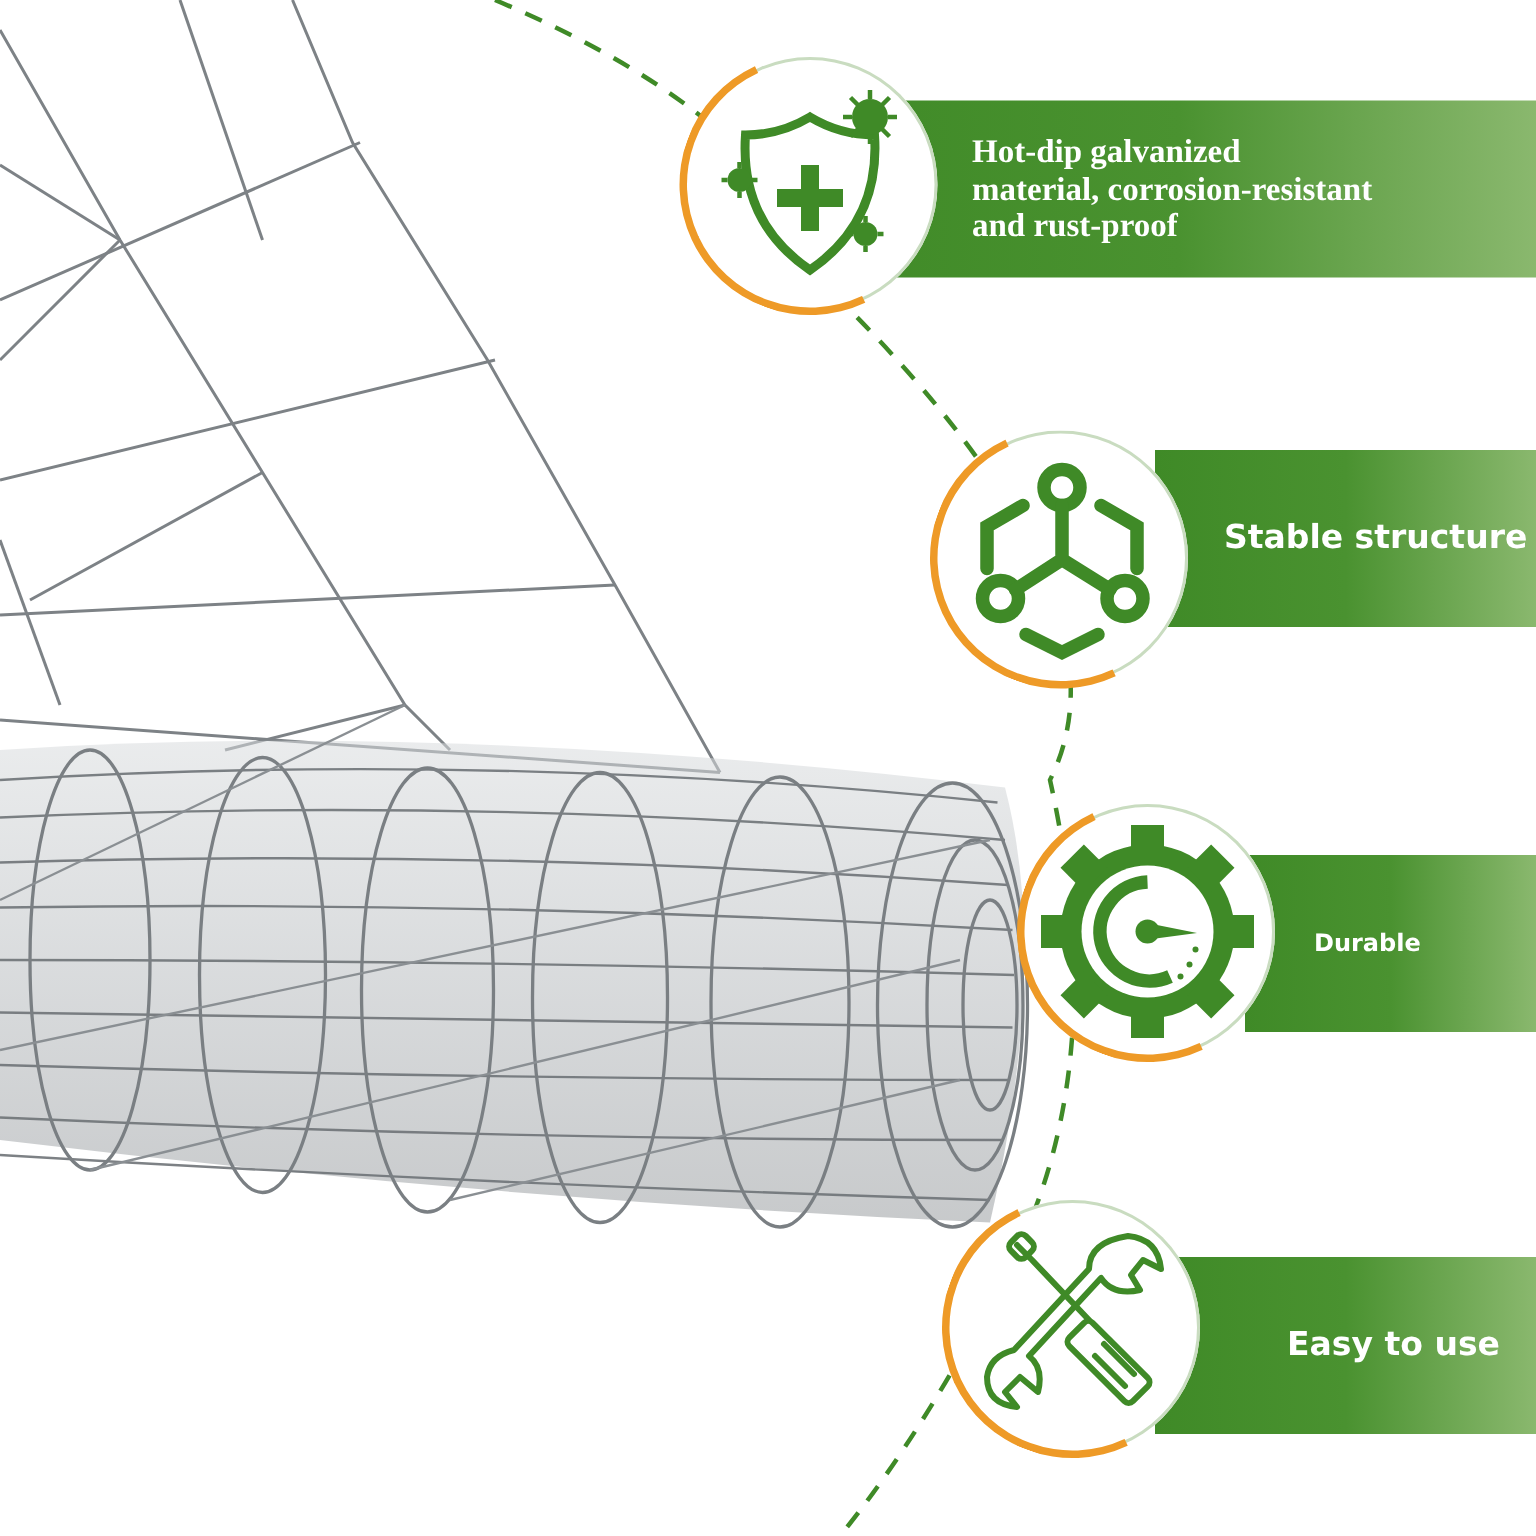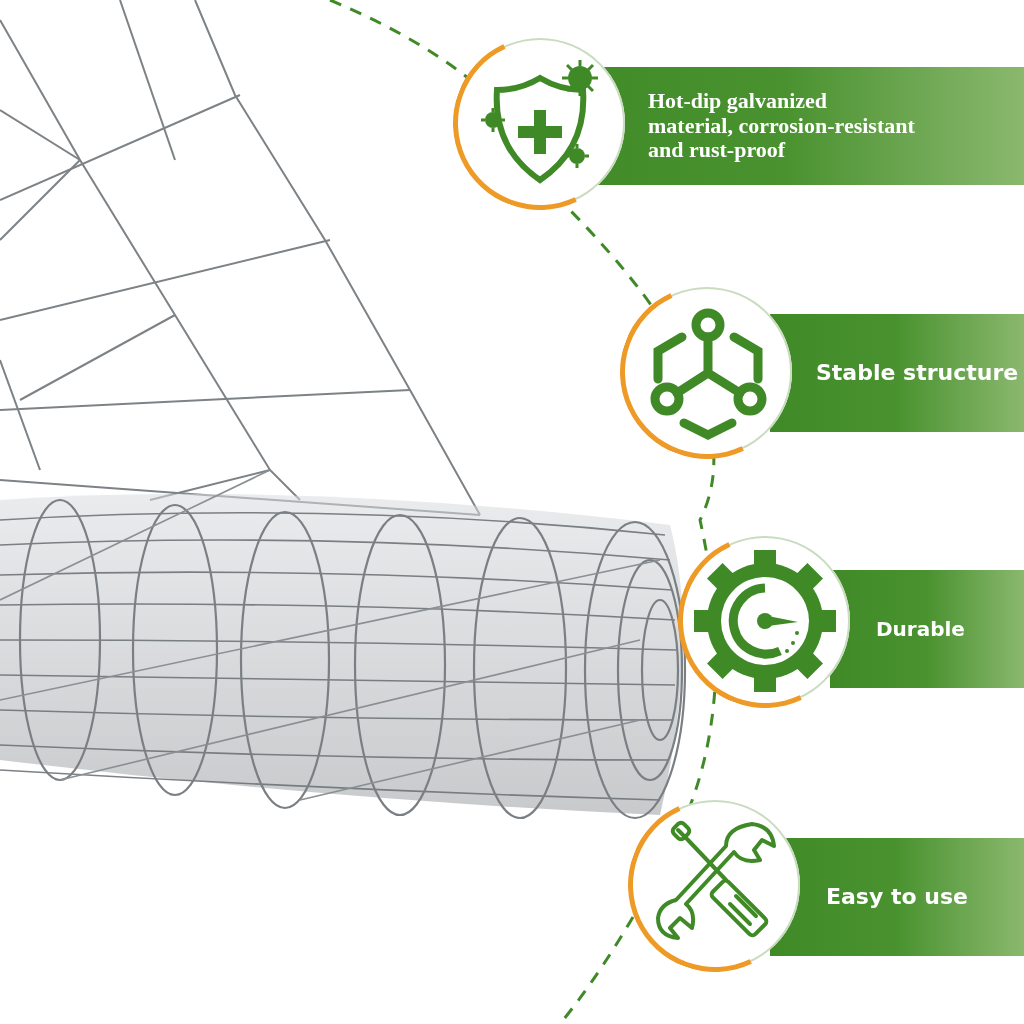--- a/index.html
+++ b/index.html
@@ -95,41 +95,41 @@
         <g stroke="#3f8a27" stroke-width="3">
           <path d="M125 22 V28 M125 52 V58 M107 40 H113 M137 40 H143 M112 27 L117 32 M133 48 L138 53 M138 27 L133 32 M112 53 L117 48"></path>
           <path d="M38 70 V74 M38 90 V94 M26 82 H30 M46 82 H50"></path>
           <path d="M122 106 V110 M122 126 V130 M110 118 H114 M130 118 H134"></path>
         </g>
       </svg>
     </div>
   </div>
 
   <div class="feature">
-    <div class="banner" style="left:770px;top:314px;width:254px;text-align:center;">
+    <div class="banner" style="left:770px;top:300px;width:254px;text-align:center;">
       <span class="banner-text" style="margin-left:46px;font-size:22px;">Stable structure</span>
     </div>
     <div class="badge" style="left:622px;top:287px;width:170px;height:170px;">
       <svg viewBox="0 0 170 170">
         <g stroke="#3f8a27" stroke-width="9" fill="none" stroke-linecap="round">
           <circle cx="86" cy="38" r="12"></circle>
           <circle cx="45" cy="112" r="12"></circle>
           <circle cx="128" cy="112" r="12"></circle>
           <path d="M86 50 V86 L55 106 M86 86 L118 106"></path>
           <path d="M60 50 L36 64 V92"></path>
           <path d="M112 50 L136 64 V92"></path>
           <path d="M62 136 L86 148 L110 136"></path>
         </g>
       </svg>
     </div>
   </div>
 
   <div class="feature">
     <div class="banner" style="left:830px;top:570px;width:194px;">
-      <span class="banner-text" style="margin-left:46px;font-size:20px;">Durable</span>
+      <span class="banner-text" style="margin-left:46px;font-size:16px;">Durable</span>
     </div>
     <div class="badge" style="left:680px;top:536px;width:170px;height:170px;">
       <svg viewBox="0 0 170 170">
         <g fill="#3f8a27">
           <circle cx="85" cy="85" r="58"></circle>
           <g>
             <rect x="74" y="14" width="22" height="22"></rect>
             <rect x="74" y="134" width="22" height="22"></rect>
             <rect x="14" y="74" width="22" height="22"></rect>
             <rect x="134" y="74" width="22" height="22"></rect>
@@ -147,21 +147,21 @@
             <circle cx="117" cy="97" r="2"></circle>
             <circle cx="113" cy="107" r="2"></circle>
             <circle cx="107" cy="115" r="2"></circle>
           </g>
       </svg>
     </div>
   </div>
 
   <div class="feature">
     <div class="banner" style="left:770px;top:838px;width:254px;">
-      <span class="banner-text" style="margin-left:56px;font-size:22px;">Easy to use</span>
+      <span class="banner-text" style="margin-left:88px;font-size:22px;">Easy to use</span>
     </div>
     <div class="badge" style="left:630px;top:800px;width:170px;height:170px;">
       <svg viewBox="0 0 170 170">
         <g stroke="#3f8a27" stroke-width="4" fill="none" stroke-linejoin="round" stroke-linecap="round">
           <path d="M122 24 Q142 26 144 46 L132 40 L124 50 L130 60 Q112 64 104 52 L56 104 Q66 112 62 128 L50 118 L40 128 L48 138 Q28 136 28 118 Q30 104 46 100 L96 46 Q96 28 122 24 Z"></path>
           <path d="M48 30 L58 40 L96 80"></path>
           <rect x="44" y="24" width="14" height="14" rx="4" transform="rotate(45 51 31)"></rect>
           <rect x="98" y="78" width="22" height="60" rx="4" transform="rotate(-45 109 108)"></rect>
           <path d="M106 96 L126 116 M100 104 L120 124"></path>
         </g>

